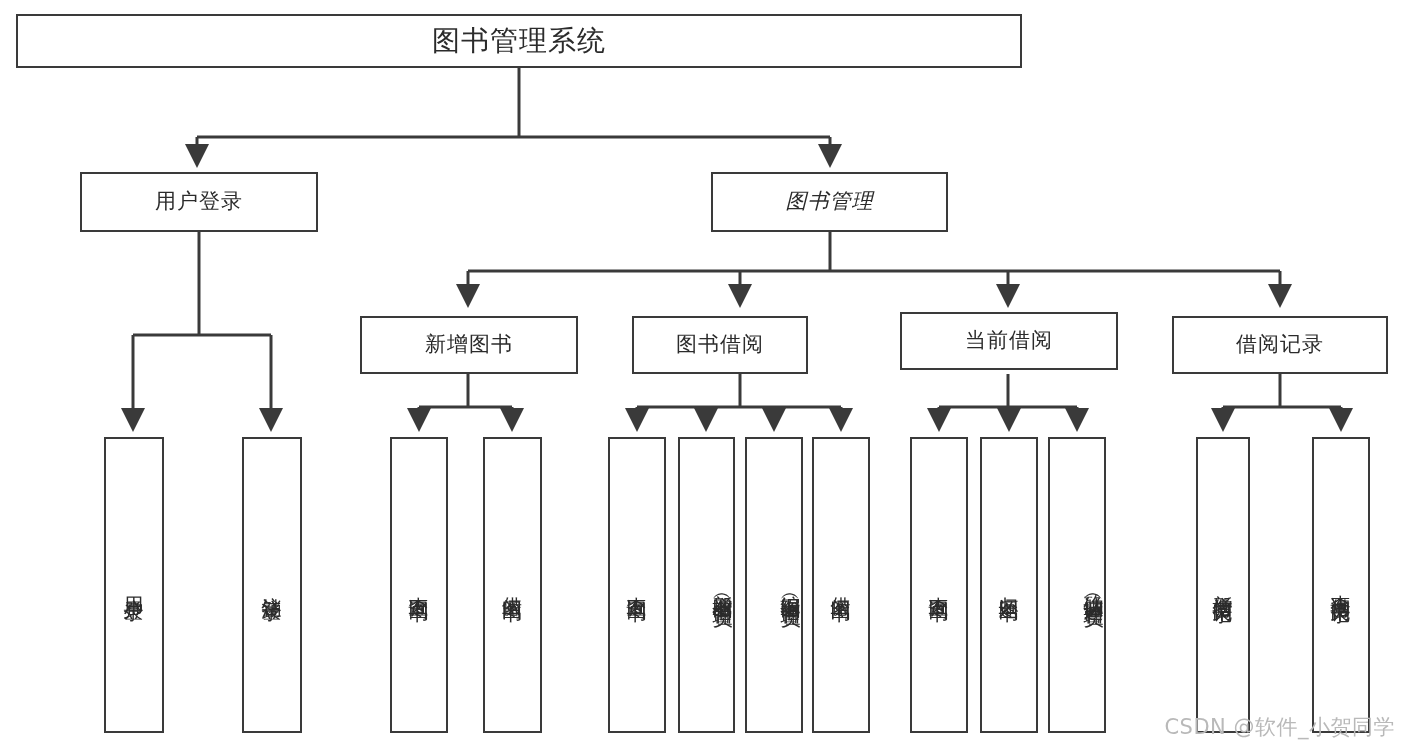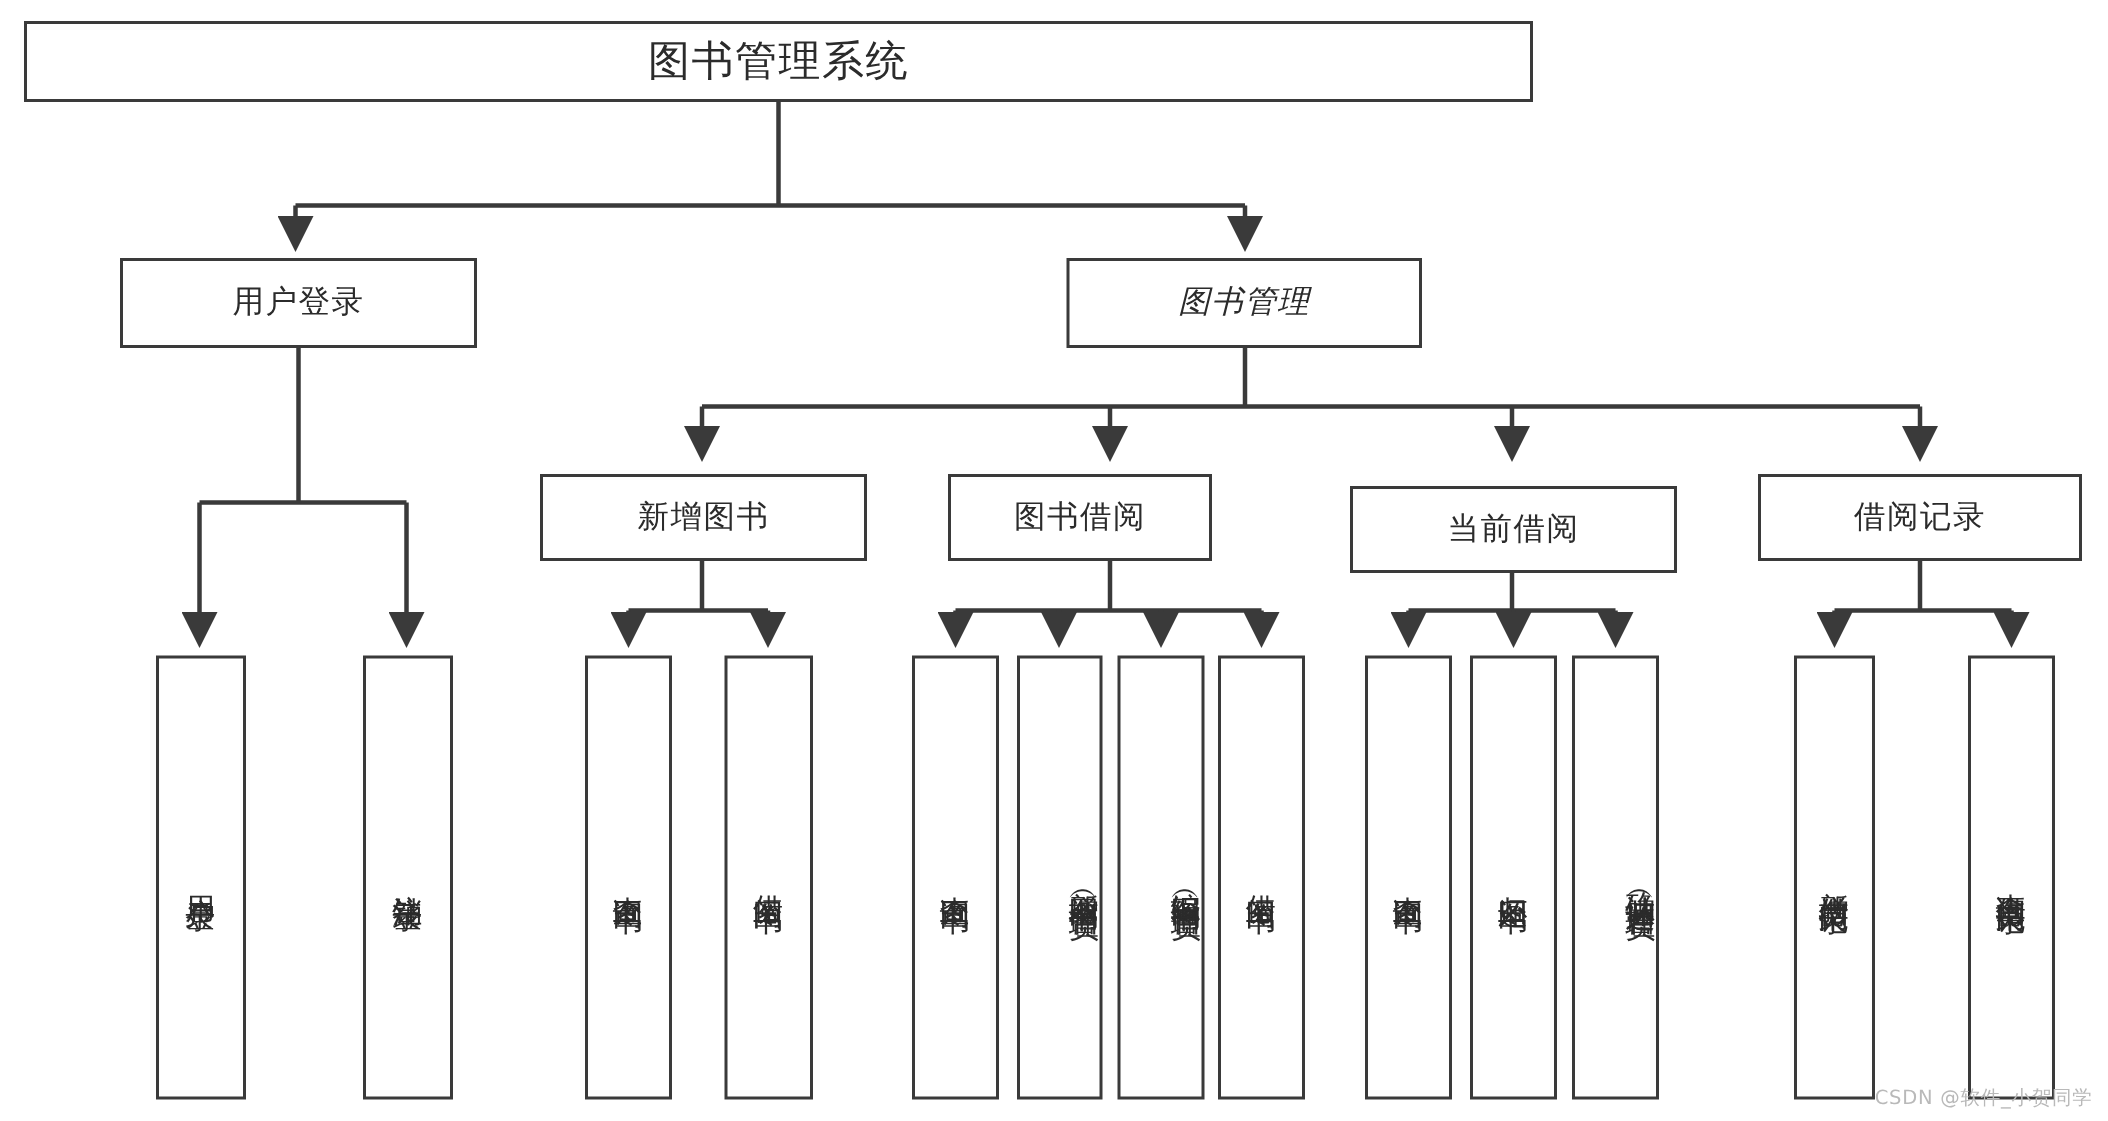--- a/index.html
+++ b/index.html
@@ -56,21 +56,21 @@
     padding-top: 6px;
   }
   .node.vertical.centered {
     align-items: center;
     padding-top: 0;
   }
   .watermark {
     position: absolute;
     right: 10px;
     bottom: 6px;
-    font-size: 13px;
+    font-size: 21px;
     color: #b9b9b9;
     letter-spacing: 0.5px;
     white-space: nowrap;
     font-family: "DejaVu Sans", "Liberation Sans", sans-serif;
   }
 </style>
 </head>
 <body>
 
 <div id="canvas">
@@ -125,21 +125,21 @@
     </g>
   </svg>
 
   <div class="node horizontal root" style="left:16px; top:14px; width:1006px; height:54px;">图书管理系统</div>
 
   <div class="node horizontal" style="left:80px; top:172px; width:238px; height:60px;">用户登录</div>
   <div class="node horizontal" style="left:711px; top:172px; width:237px; height:60px;font-style:italic;">图书管理</div>
 
   <div class="node horizontal" style="left:360px; top:316px; width:218px; height:58px;">新增图书</div>
   <div class="node horizontal" style="left:632px; top:316px; width:176px; height:58px;">图书借阅</div>
-  <div class="node horizontal" style="left:900px; top:324px; width:218px; height:58px;">当前借阅</div>
+  <div class="node horizontal" style="left:900px; top:312px; width:218px; height:58px;">当前借阅</div>
   <div class="node horizontal" style="left:1172px; top:316px; width:216px; height:58px;">借阅记录</div>
 
   <div class="node vertical centered" style="left:104px; top:437px; width:60px; height:296px;">用户登录</div>
   <div class="node vertical centered" style="left:242px; top:437px; width:60px; height:296px;">注销登录</div>
 
   <div class="node vertical centered" style="left:390px; top:437px; width:58px; height:296px;">查询图书</div>
   <div class="node vertical centered" style="left:483px; top:437px; width:59px; height:296px;">借阅图书</div>
 
   <div class="node vertical centered" style="left:608px; top:437px; width:58px; height:296px;">查询图书</div>
   <div class="node vertical" style="left:678px; top:437px; width:57px; height:296px;">新增图书（管理员）</div>

